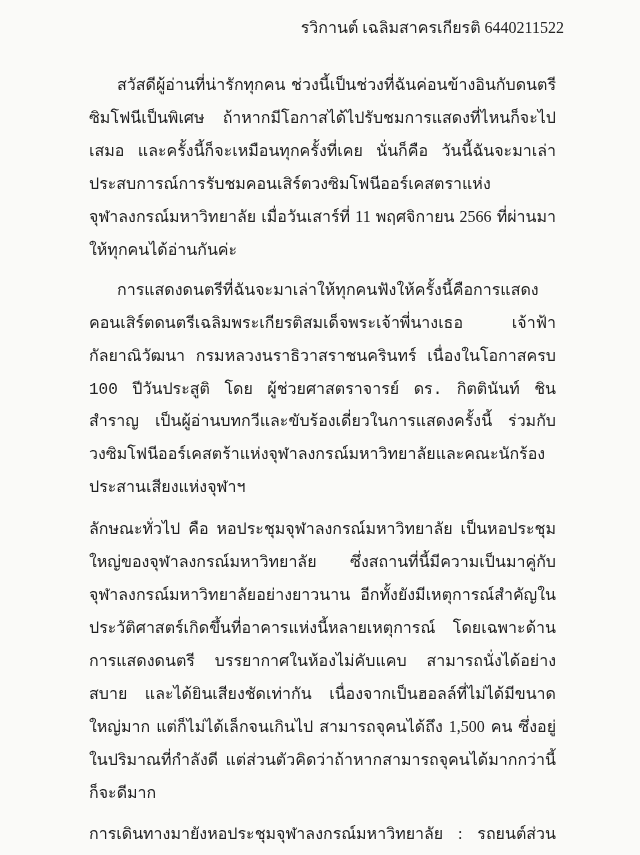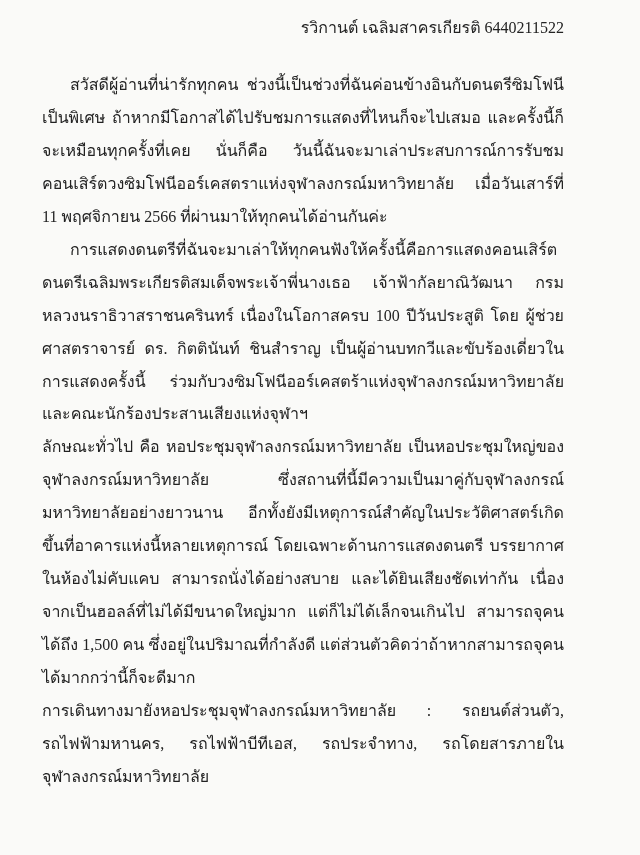--- a/index.html
+++ b/index.html
@@ -8,40 +8,40 @@
     height: 855px;
     background: #f4f4f2;
     font-family: "Liberation Serif", "DejaVu Serif", serif;
   }
   .page {
     box-sizing: border-box;
     width: 640px;
     height: 855px;
     background: #fafaf8;
     color: #222222;
-    padding: 12px 76px 20px 42px;
+    padding: 12px 76px 20px 81px;
     font-size: 16px;
     line-height: 2.06;
     overflow: hidden;
   }
   .author-line {
     text-align: right;
     margin: 0 0 24px 0;
     white-space: nowrap;
   }
   .course-statement {
     margin: 0 0 12px 0;
     text-align: justify;
   }
   p.para {
-    margin: 0;
+    margin: 8px;
     text-align: justify;
   }
   p.indent { text-indent: 28px; }
-  .gap-top { margin-top: 15px; }
+  .gap-top { margin-top: 15px; font-family: Liberation Mono, monospace; }
   .gap-top-lg { margin-top: 16px; }
 </style>
 </head>
 <body>
 
 <div class="page">
 
   <div class="author-line">รวิกานต์ เฉลิมสาครเกียรติ 6440211522</div>
 
 

